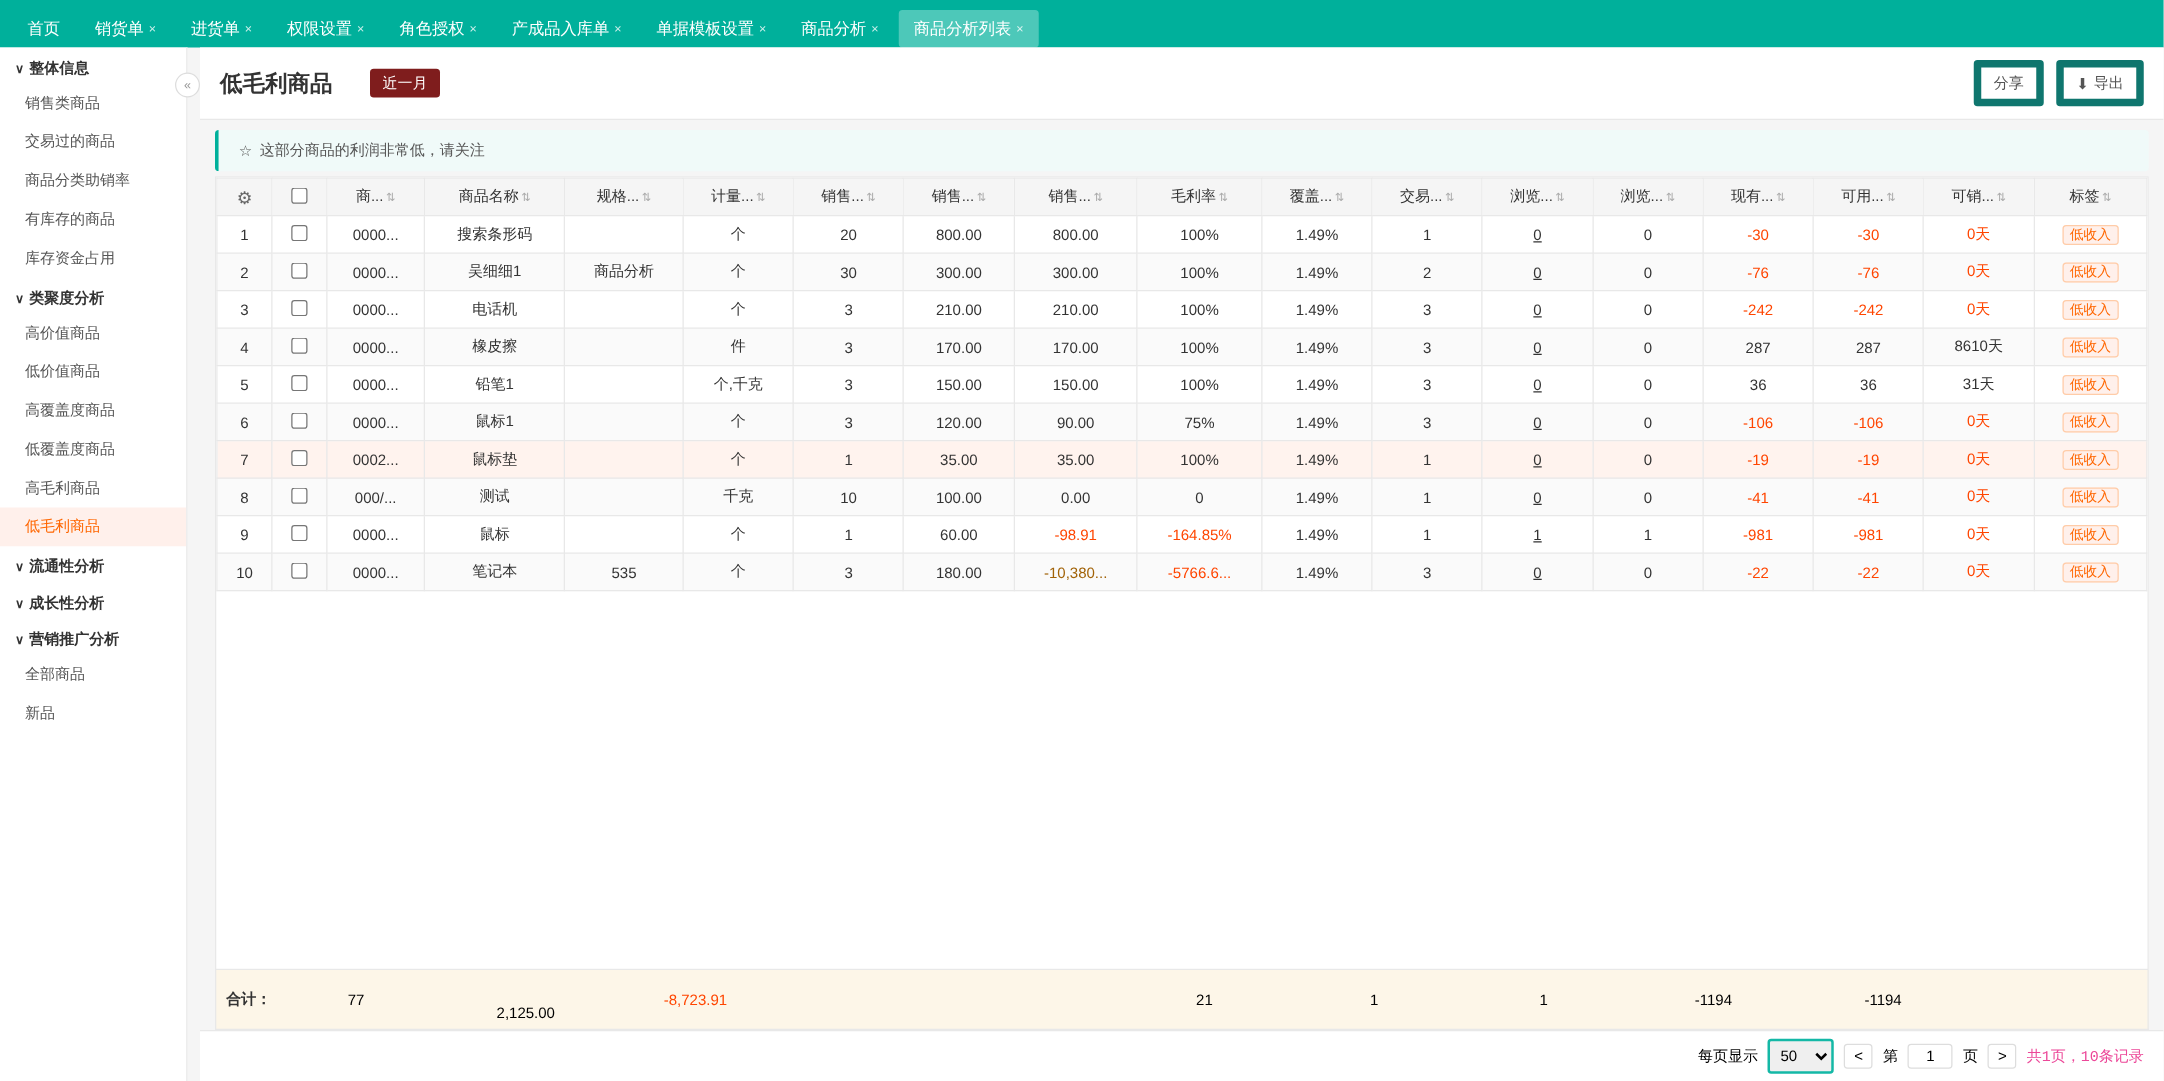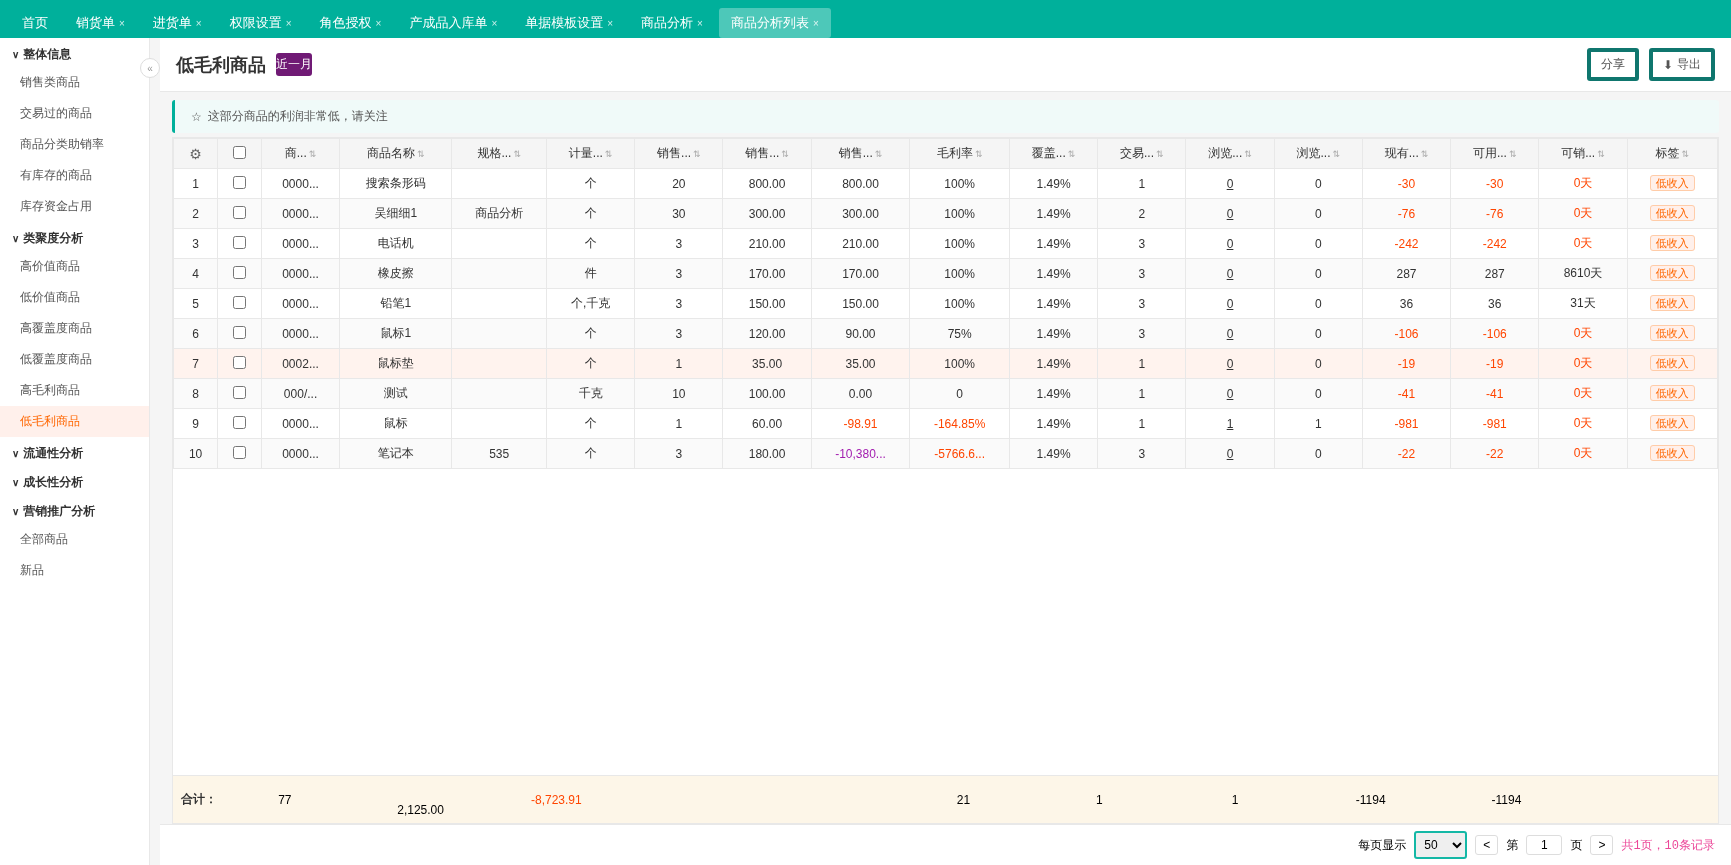--- a/index.html
+++ b/index.html
@@ -80,27 +80,28 @@
       gap: 10px;
       border-bottom: 1px solid #e8e8e8;
       flex-shrink: 0;
     }
     .page-title {
       font-size: 18px;
       font-weight: bold;
       color: #333;
     }
     .period-btn {
-      background: #701a75;
+      background: #7f1d1d;
       color: #fff;
       border: none;
-      padding: 3px 0;
-      border-radius: 3px;
-      cursor: pointer;
-      font-size: 12px;
+      padding: 3px 10px;
+      border-radius: 3px;
+      cursor: pointer;
+      font-size: 12px;
+      margin-left: 20px;
     }
     .search-box {
       display: flex;
       align-items: center;
       border: 1px solid #ddd;
       border-radius: 4px;
       padding: 3px 8px;
       flex: 1;
       max-width: 300px;
     }
@@ -116,21 +117,21 @@
       display: flex;
       gap: 10px;
     }
     .action-btn {
       display: flex;
       align-items: center;
       gap: 4px;
       color: #555;
       cursor: pointer;
       font-size: 12px;
-      border: 4px solid #0f766e;
+      border: 6px solid #0f766e;
       padding: 4px 10px;
       border-radius: 3px;
       background: #fff;
     }
 
     
     .alert-banner {
       background: #f0faf9;
       border-left: 3px solid #00b09b;
       padding: 8px 16px;
@@ -541,21 +542,21 @@
               </tr>
               <tr>
                 <td>10</td>
                 <td><input type="checkbox" style=""></td>
                 <td>0000...</td>
                 <td>笔记本</td>
                 <td>535</td>
                 <td>个</td>
                 <td>3</td>
                 <td>180.00</td>
-                <td style="color: #a21caf;">-10,380...</td>
+                <td style="color: #a16207;">-10,380...</td>
                 <td style="color: rgb(255, 69, 0);">-5766.6...</td>
                 <td>1.49%</td>
                 <td>3</td>
                 <td><span class="underline">0</span></td>
                 <td>0</td>
                 <td style="color: rgb(255, 69, 0);">-22</td>
                 <td style="color: rgb(255, 69, 0);">-22</td>
                 <td><span class="days-red">0天</span></td>
                 <td><span class="tag-badge">低收入</span></td>
               </tr>

